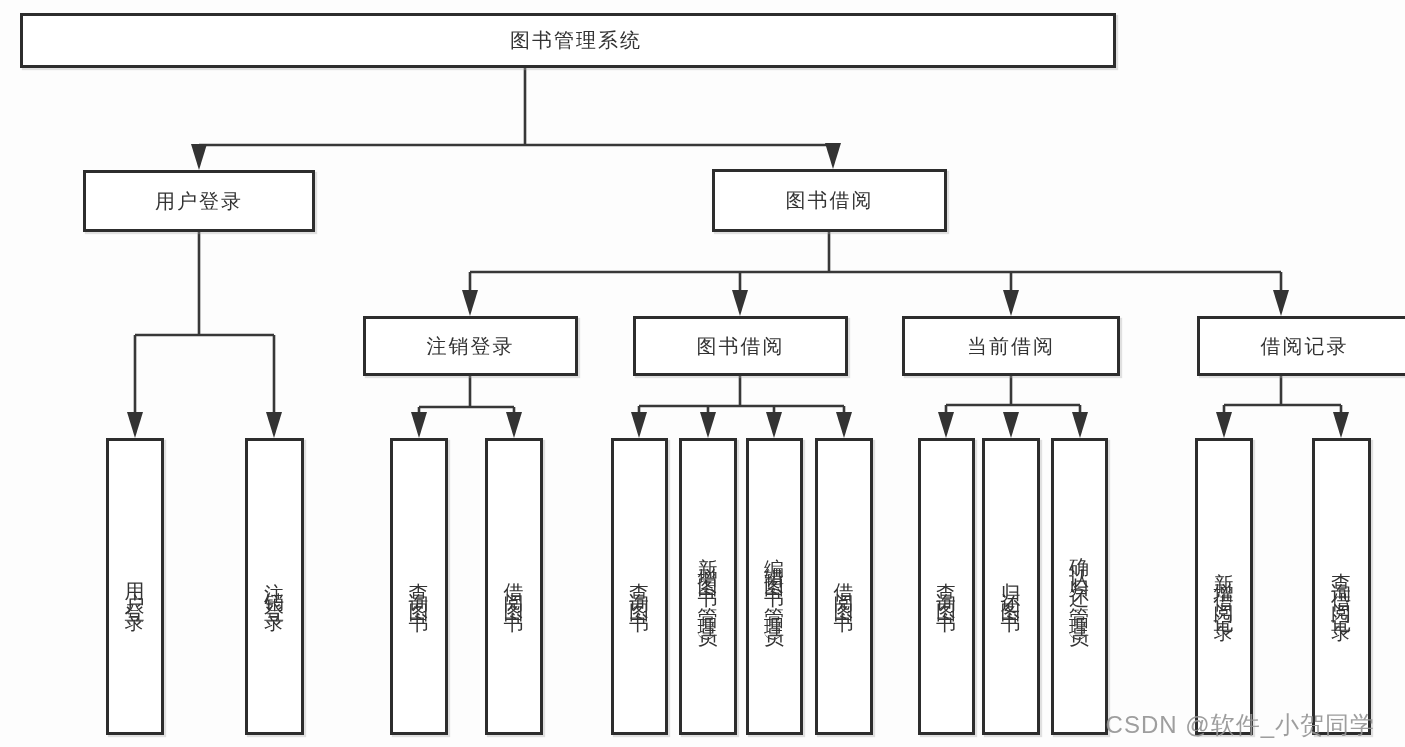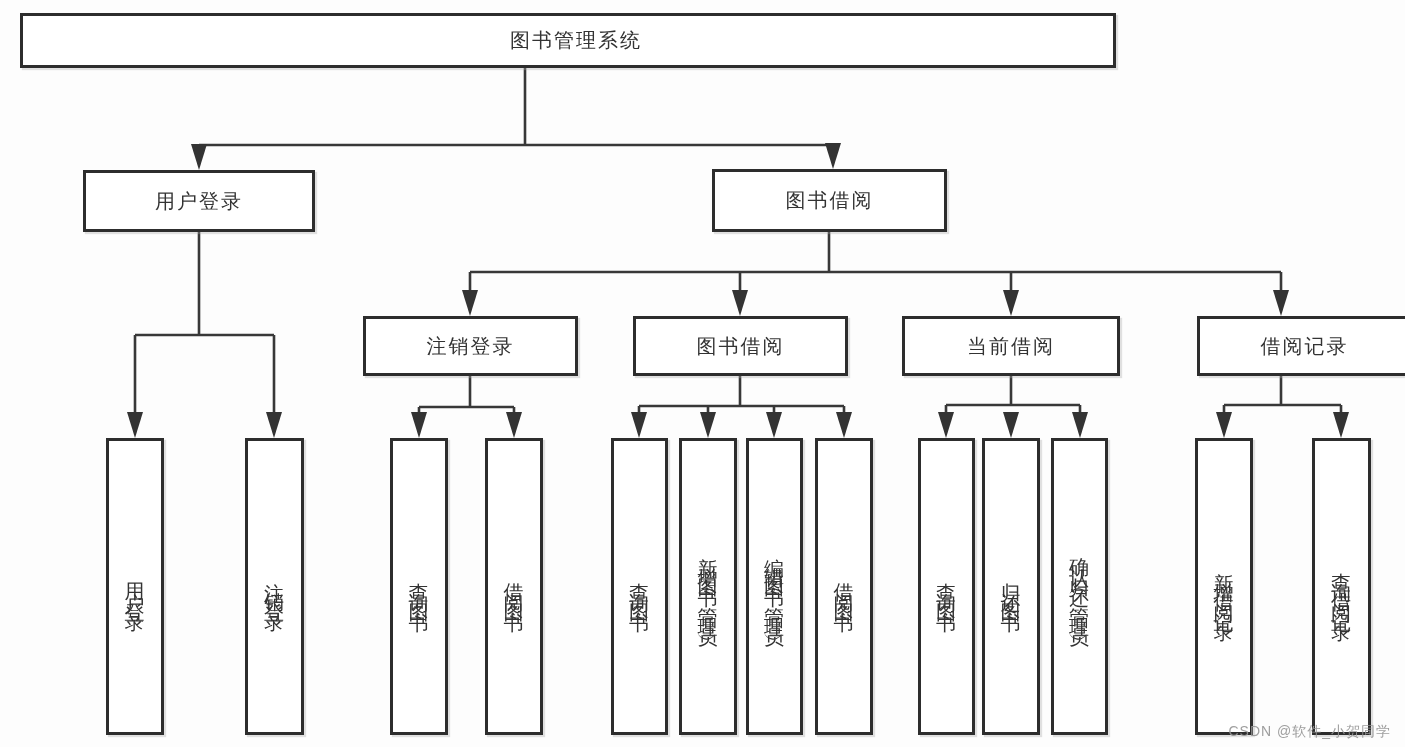--- a/index.html
+++ b/index.html
@@ -16,22 +16,22 @@
   }
   .hbox { font-size:20px; letter-spacing:2px; }
   .vbox .vtext {
     writing-mode:vertical-rl; text-orientation:mixed;
     font-size:20px; letter-spacing:10px; line-height:1;
   }
   #connectors { position:absolute; left:0; top:0; z-index:1; }
   #connectors .wire { stroke:#383838; stroke-width:2.6; fill:none; }
   #connectors .head { fill:#333333; stroke:none; }
   #watermark {
-    position:absolute; right:14px; bottom:6px; z-index:5;
-    font-size:14px; letter-spacing:1px; color:rgba(150,150,150,0.92);
+    position:absolute; right:30px; bottom:6px; z-index:5;
+    font-size:24px; letter-spacing:1px; color:rgba(150,150,150,0.92);
   }
 </style>
 </head>
 <body>
 
 <div id="canvas">
 
   <svg id="connectors" width="1405" height="747" aria-hidden="true">
 
     <path class="wire" d="M525,68 V145 M199,145 H833 M199,145 V152 M833,145 V151"></path>

